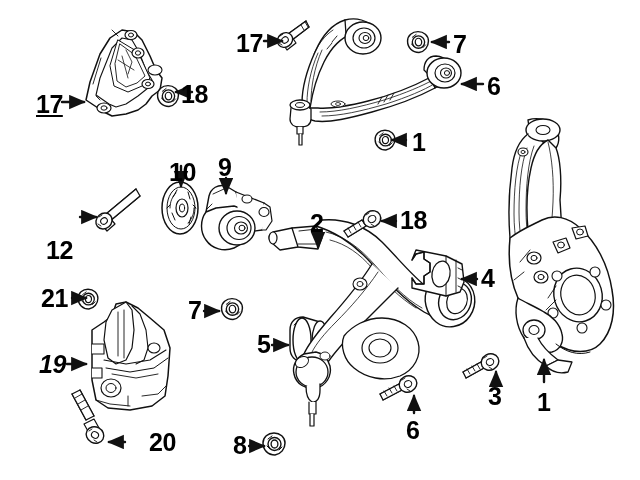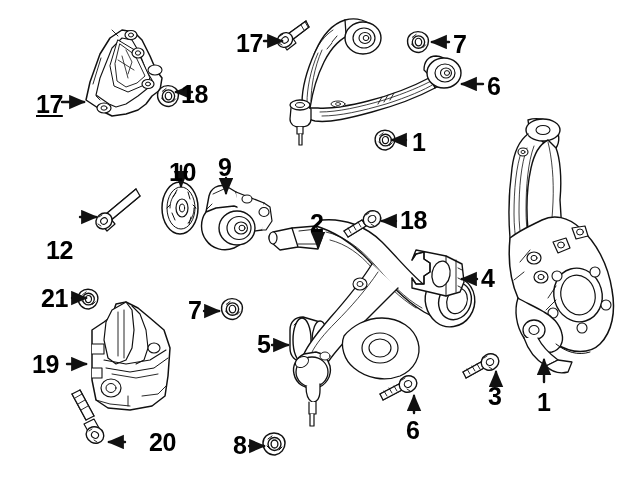--- a/index.html
+++ b/index.html
@@ -405,21 +405,21 @@
   <div class="callout" style="left:487px; top:74px;">6</div>
   <div class="callout" style="left:412px; top:130px;">1</div>
   <div class="callout" style="left:169px; top:160px;">10</div>
   <div class="callout" style="left:218px; top:155px;">9</div>
   <div class="callout" style="left:46px;  top:206px;margin-top:32px;">12</div>
   <div class="callout" style="left:310px; top:211px;">2</div>
   <div class="callout" style="left:400px; top:208px;">18</div>
   <div class="callout" style="left:481px; top:266px;">4</div>
   <div class="callout" style="left:257px; top:332px;">5</div>
   <div class="callout" style="left:41px;  top:286px;text-align:center;">21</div>
-  <div class="callout" style="left:32px;  top:352px;">19</div>
+  <div class="callout" style="left:39px;  top:352px;font-style:italic;">19</div>
   <div class="callout" style="left:188px; top:298px;">7</div>
   <div class="callout" style="left:129px; top:430px;margin-left:20px;">20</div>
   <div class="callout" style="left:233px; top:433px;">8</div>
   <div class="callout" style="left:406px; top:418px;">6</div>
   <div class="callout" style="left:488px; top:384px;">3</div>
   <div class="callout" style="left:537px; top:390px;">1</div>
 
 </div>
 
 </body></html>

